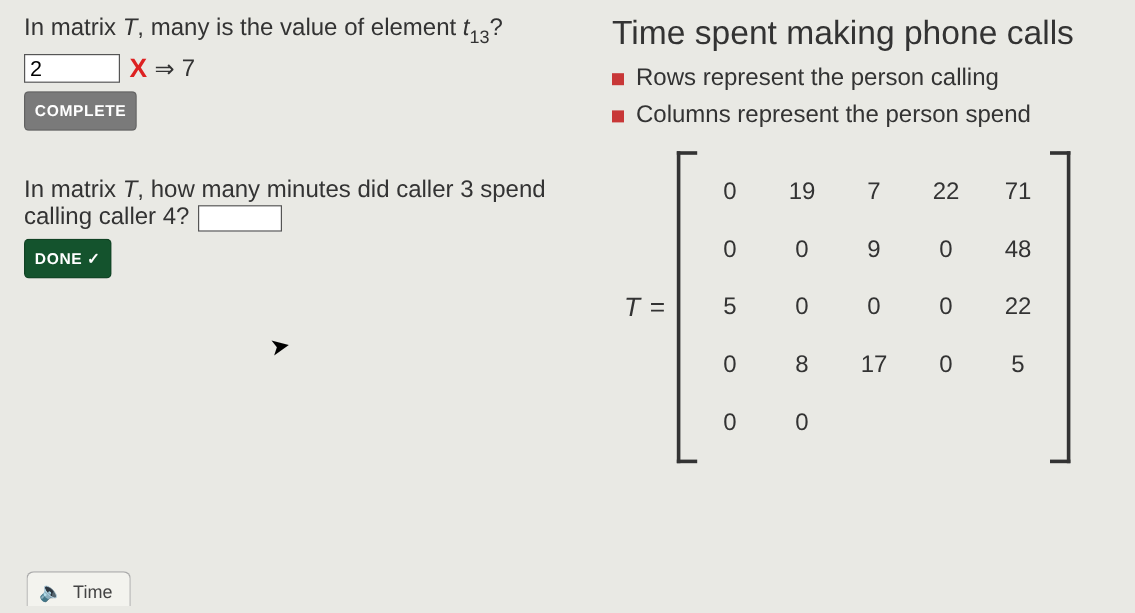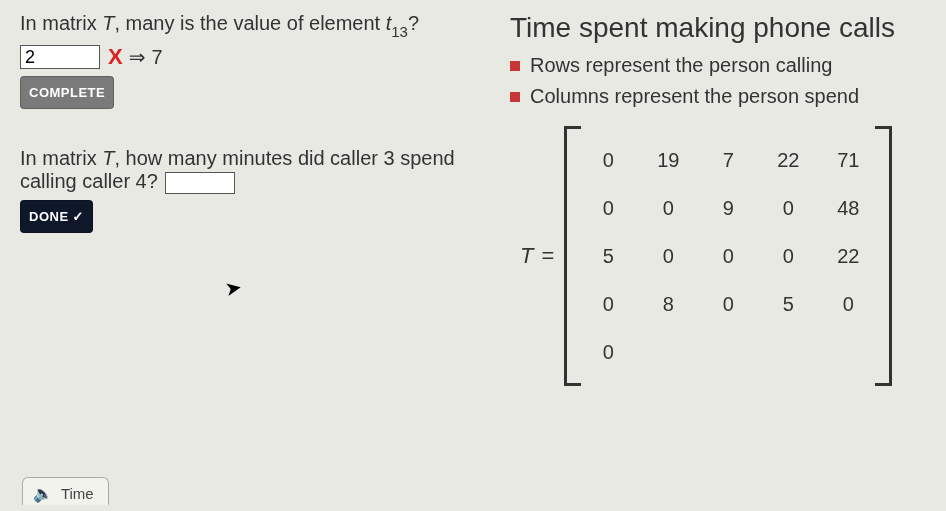--- a/index.html
+++ b/index.html
@@ -40,21 +40,21 @@
     display: inline-block;
     color: #fff;
     font-size: 13px;
     font-weight: bold;
     letter-spacing: 0.5px;
     padding: 8px 8px;
     border-radius: 4px;
     border: 1px solid rgba(0,0,0,0.2);
   }
   .badge-complete { background: #7a7a7a; margin-bottom: 18px; }
-  .badge-done { background: #0f172a; }
+  .badge-done { background: #14532d; }
   .check { margin-left: 4px; }
   .empty-input {
     border: 1px solid #555;
     background: #fff;
     height: 22px;
     width: 70px;
     display: inline-block;
     vertical-align: middle;
     margin-left: 2px;
   }
@@ -167,20 +167,21 @@
           <div class="cell">9</div>
           <div class="cell">0</div>
           <div class="cell">48</div>
           <div class="cell">5</div>
           <div class="cell">0</div>
           <div class="cell">0</div>
           <div class="cell">0</div>
           <div class="cell">22</div>
           <div class="cell">0</div>
           <div class="cell">8</div>
+          <div class="cell">17</div>
           <div class="cell">0</div>
           <div class="cell">5</div>
           <div class="cell">0</div>
           <div class="cell">0</div>
         </div>
     </div>
   </div>
 
 </div>
 

